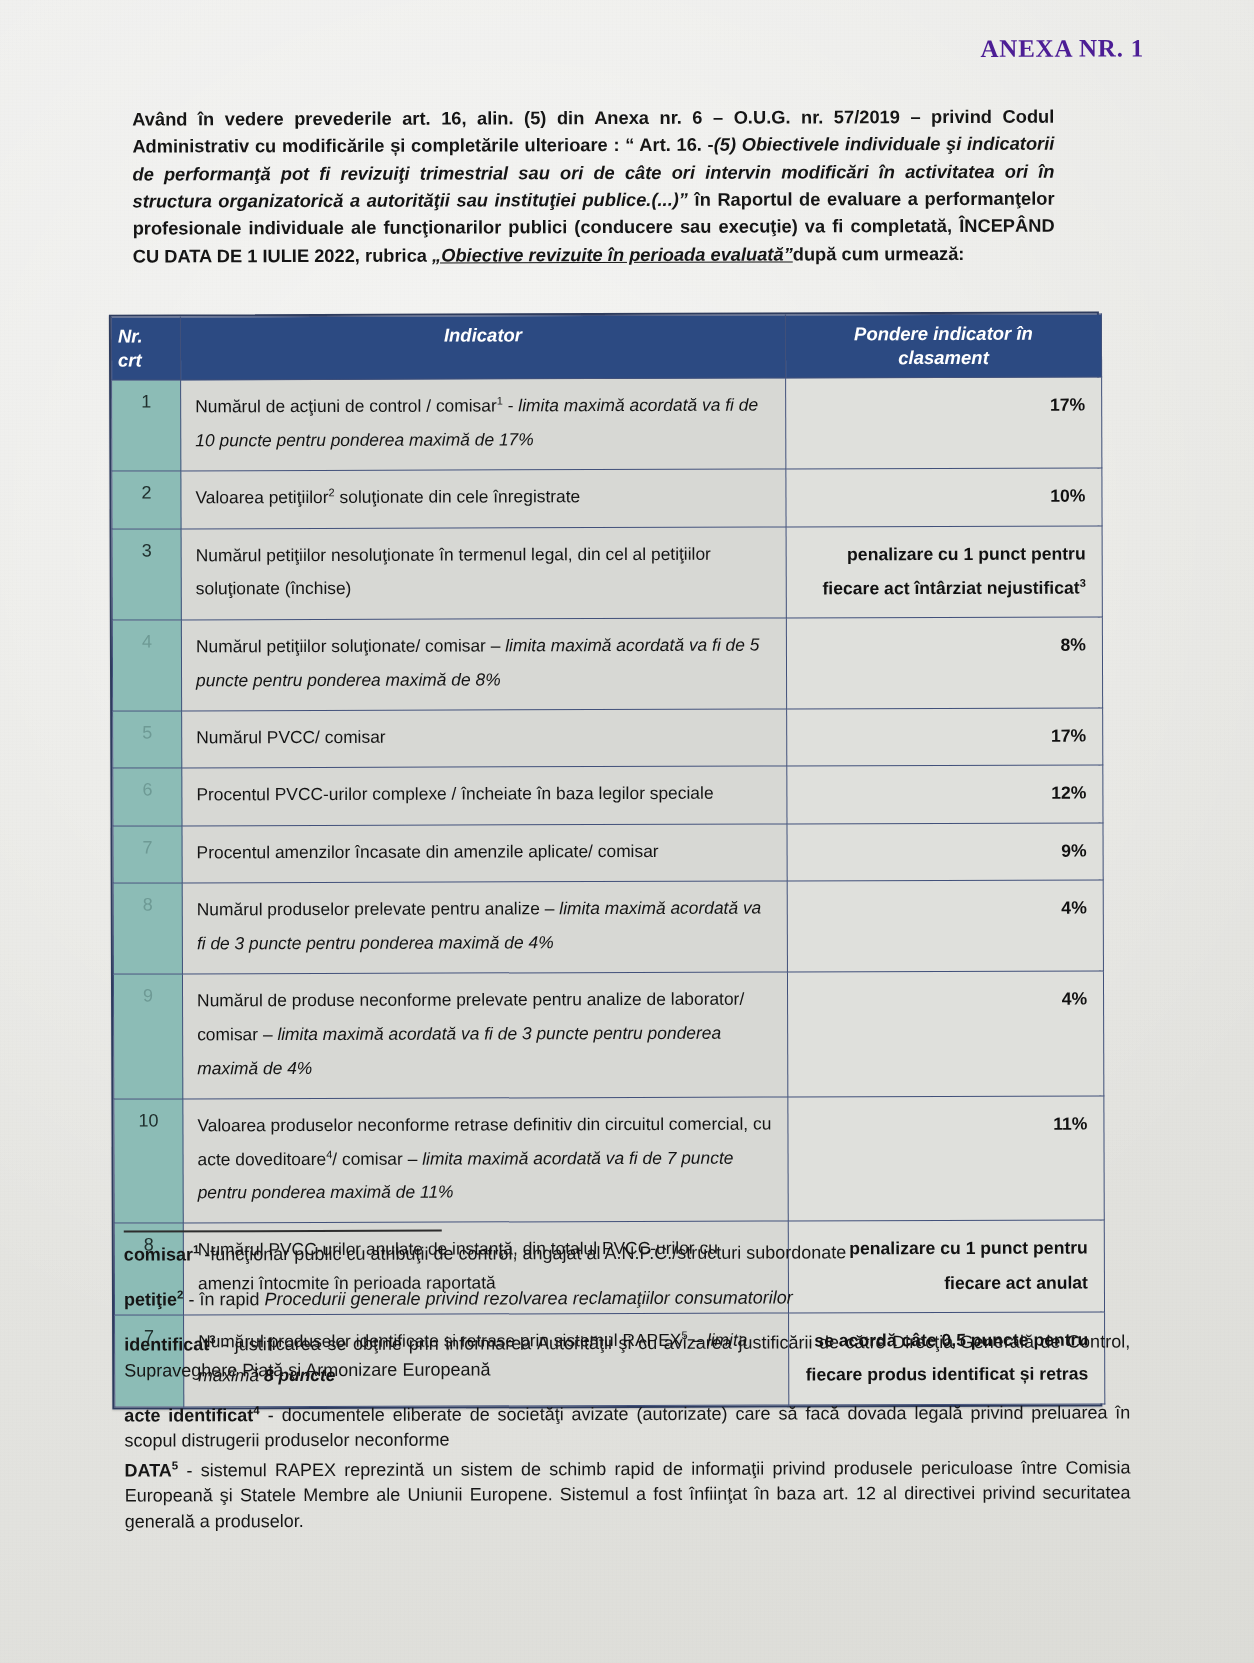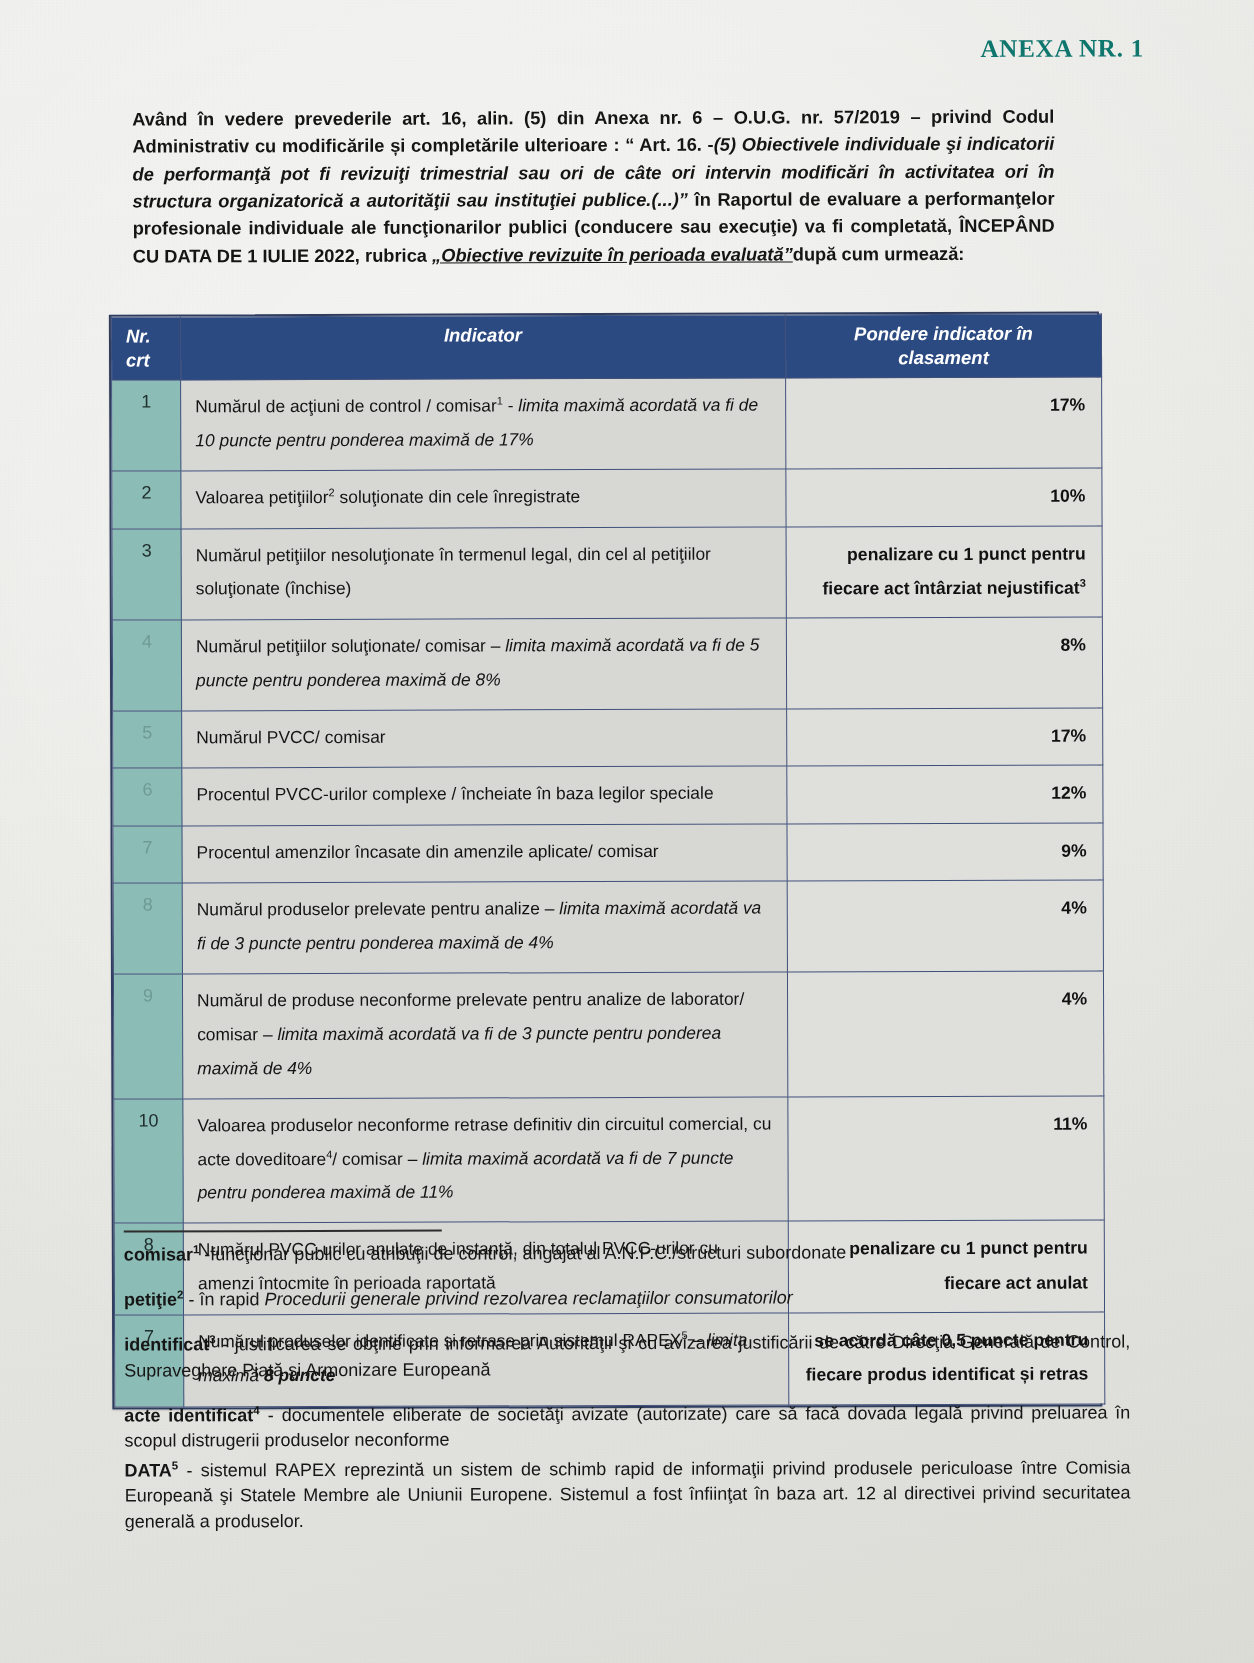--- a/index.html
+++ b/index.html
@@ -39,21 +39,21 @@
 
   
   .anexa {
     position: absolute;
     top: 36px;
     right: 108px;
     font-family: "Liberation Serif", serif;
     font-size: 25px;
     font-weight: 700;
     letter-spacing: .8px;
-    color: #0f766e;
+    color: #4c1d95;
   }
 
   .intro {
     position: absolute;
     left: 134px;
     top: 104px;
     width: 922px;
     font-size: 18.3px;
     line-height: 1.495;
     font-weight: 700;
@@ -91,21 +91,21 @@
   thead th {
     background: #2c4a82;
     color: #ffffff;
     font-style: italic;
     font-weight: 700;
     font-size: 18.5px;
     line-height: 1.28;
     padding: 7px 6px 8px;
     border-color: #2c4a82;
   }
-  th.h-nr { text-align: left; padding-left: 14px; }
+  th.h-nr { text-align: left; padding-left: 6px; }
   th.h-ind { text-align: center; }
   th.h-pond { text-align: center; }
 
   td.nr {
     background: #8cbcb6;
     text-align: center;
     font-size: 18px;
     color: #20302e;
     padding-top: 11px;
     font-weight: 400;

